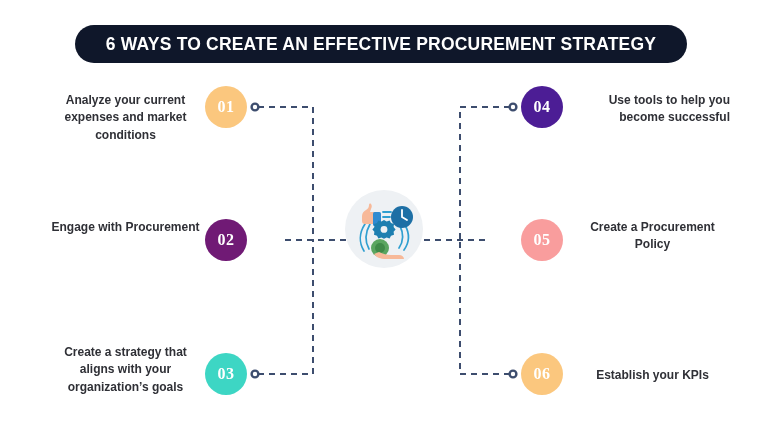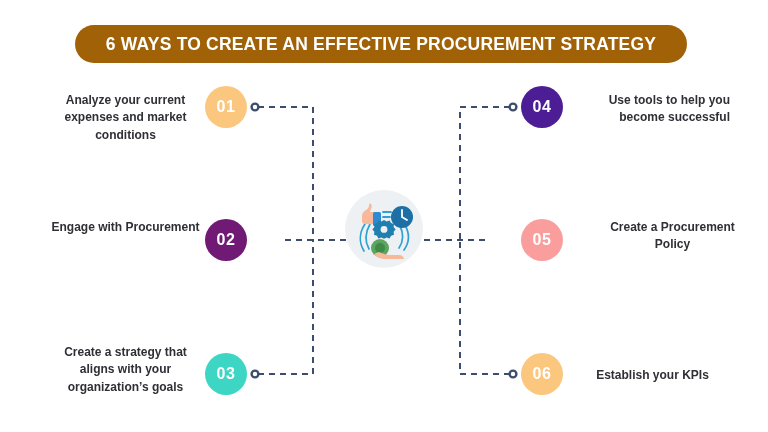--- a/index.html
+++ b/index.html
@@ -24,21 +24,21 @@
     font-family:"Liberation Sans", sans-serif;
   }
 
   
   #wires{position:absolute;left:0;top:0;width:768px;height:432px;}
 
   
   .num-circle{
     position:absolute;width:42px;height:42px;border-radius:50%;
     display:flex;align-items:center;justify-content:center;
-    color:#ffffff;font-size:16px;font-weight:bold;letter-spacing:0.5px;
+    color:#ffffff;font-size:16px;font-weight:bold;letter-spacing:0.5px;font-family:Liberation Serif, serif;
   }
   .nc-01{left:205px;top:86px;}
   .nc-02{left:205px;top:219px;}
   .nc-03{left:205px;top:353px;}
   .nc-04{left:521px;top:86px;}
   .nc-05{left:521px;top:219px;}
   .nc-06{left:521px;top:353px;}
 
   
   .step-label{
@@ -59,21 +59,21 @@
     position:absolute;left:345px;top:190px;width:78px;height:78px;
     border-radius:50%;background:#eef1f4;
   }
   .center-emblem svg{display:block;}
 </style>
 </head>
 <body style="background: rgb(255, 255, 255);">
 
 <div id="canvas">
 
-  <div class="title-pill" style="background: #a16207;">
+  <div class="title-pill" style="background: #0f172a;">
     <span class="title-text" style="color: rgb(255, 255, 255);">6 WAYS TO CREATE AN EFFECTIVE PROCUREMENT STRATEGY</span>
   </div>
 
   <svg id="wires" viewBox="0 0 768 432" xmlns="http://www.w3.org/2000/svg">
     <g fill="none" stroke="#3d4d6e" stroke-width="2" stroke-dasharray="6,5">
 
       <path d="M258 107 H313 V240"></path>
 
       <path d="M258 374 H313 V240"></path>
 
@@ -149,16 +149,16 @@
     <span>05</span>
   </div>
   <div class="num-circle nc-06" style="background: rgb(251, 199, 126);">
     <span>06</span>
   </div>
 
   <div class="step-label lbl-left lbl-01" style="color: rgb(47, 48, 54);">Analyze your current expenses and market conditions</div>
   <div class="step-label lbl-left lbl-02" style="color: rgb(47, 48, 54);">Engage with Procurement</div>
   <div class="step-label lbl-left lbl-03" style="color: rgb(47, 48, 54);">Create a strategy that aligns with your organization’s goals</div>
   <div class="step-label lbl-right lbl-04" style="color: rgb(47, 48, 54); text-align: right;">Use tools to help you become successful</div>
-  <div class="step-label lbl-right lbl-05" style="color: rgb(47, 48, 54); margin-left: 20px;">Create a Procurement Policy</div>
+  <div class="step-label lbl-right lbl-05" style="color: rgb(47, 48, 54);">Create a Procurement Policy</div>
   <div class="step-label lbl-right lbl-06" style="color: rgb(47, 48, 54);">Establish your KPIs</div>
 
 </div>
 
 </body></html>

